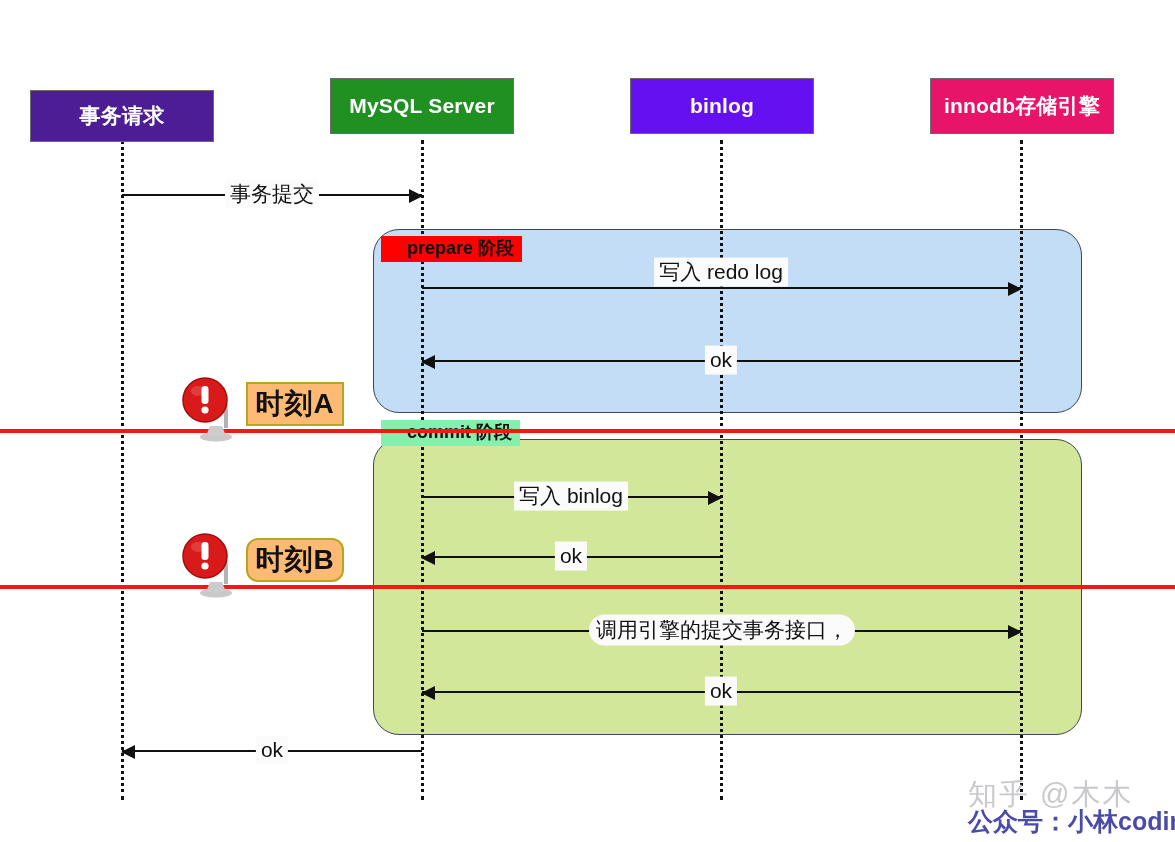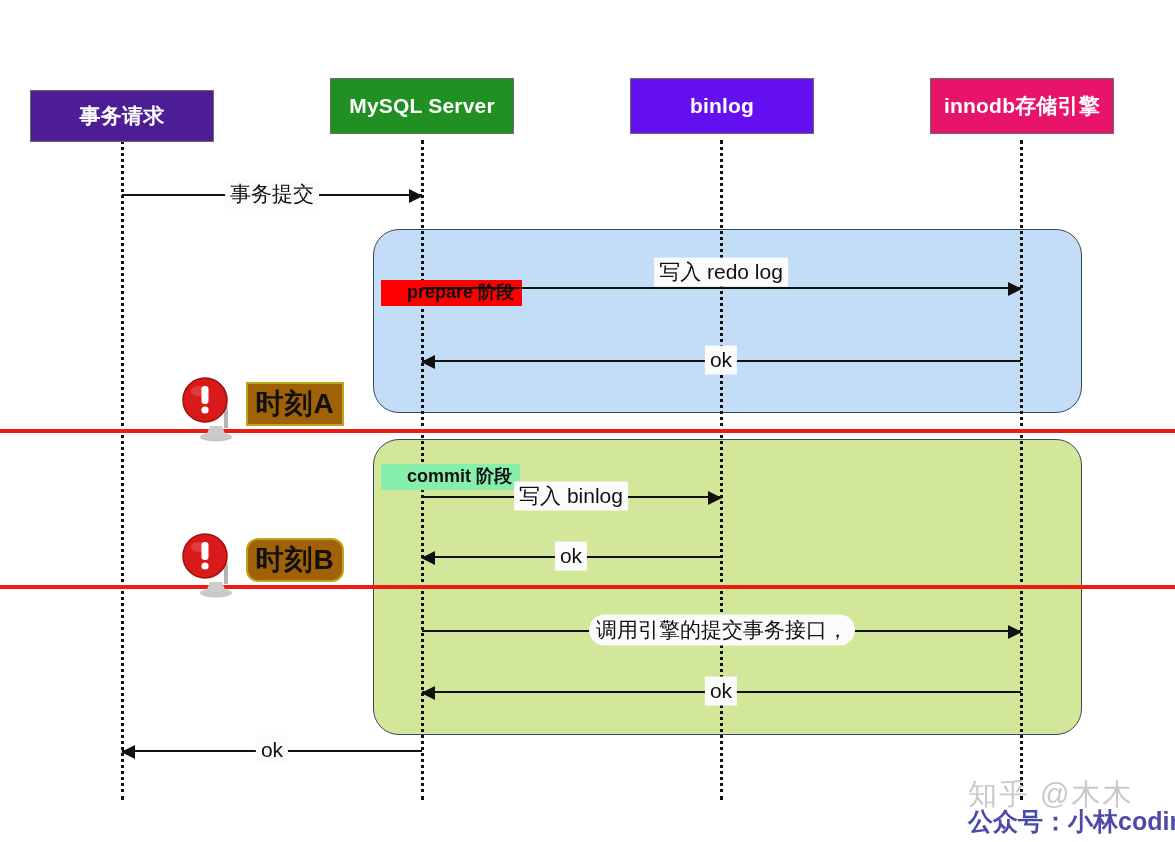--- a/index.html
+++ b/index.html
@@ -53,21 +53,20 @@
 
   .frame-label {
     position: absolute;
     background: #ff0000;
     color: #111111;
     font-size: 18px;
     font-weight: 700;
     padding: 2px 8px 3px 26px;
     white-space: nowrap;
     line-height: 1.15;
-    margin-top: 44px;
   }
 
   
   .msg {
     position: absolute;
     height: 0;
     border-top: 2px solid #111111;
   }
   .arrowhead {
     position: absolute;
@@ -106,21 +105,21 @@
   .crashline {
     position: absolute;
     left: 0;
     width: 1175px;
     height: 0;
     border-top: 4px solid #ee1c10;
   }
   .moment-badge {
     position: absolute;
     box-sizing: border-box;
-    background: #a16207;
+    background: #fdba74;
     border: 2px solid #b8a61e;
     color: #111111;
     font-size: 28px;
     font-weight: 700;
     display: flex;
     align-items: center;
     justify-content: center;
     white-space: nowrap;
     letter-spacing: 1px;
   }

